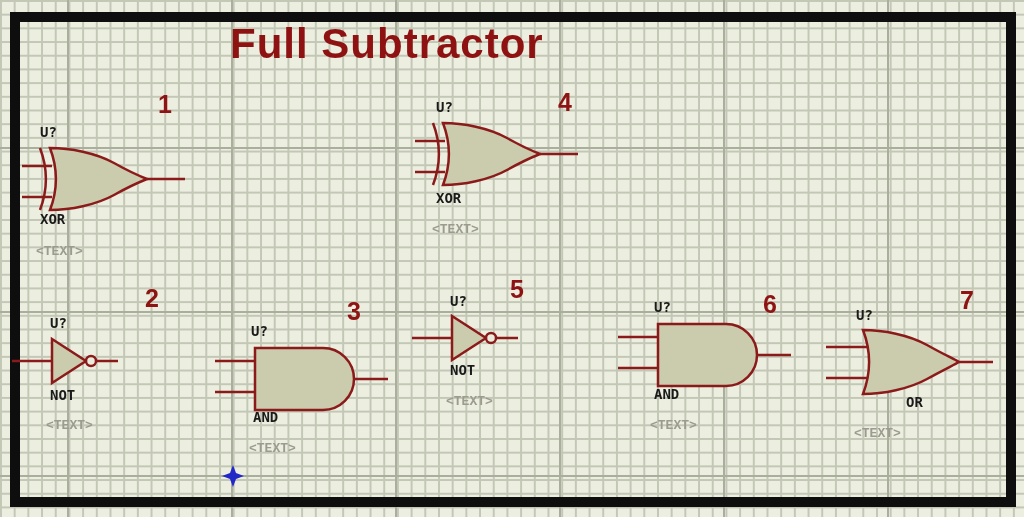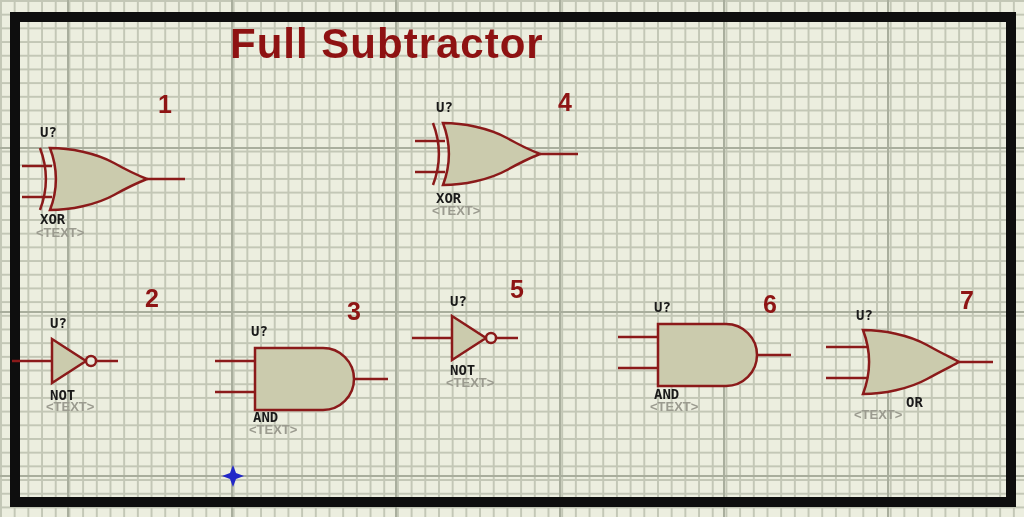--- a/index.html
+++ b/index.html
@@ -36,22 +36,22 @@
   }
   .gate-num{
     position:absolute;font-size:25px;font-weight:bold;color:#8e1414;
     font-family:"Liberation Sans",sans-serif;
   }
   .ref-label,.type-label{
     position:absolute;font-family:"DejaVu Sans Mono",monospace;
     font-weight:bold;font-size:14px;color:#1a1a1a;white-space:nowrap;
   }
   .ph-label{
-    position:absolute;font-family:Liberation Sans, sans-serif;
-    font-weight:bold;font-size:13px;color:#9b9b8f;white-space:nowrap;
+    position:absolute;font-family:Liberation Mono, monospace;
+    font-weight:bold;font-size:13px;color:#9b9b8f;white-space:nowrap;margin-top:19px;
   }
   .gate-svg{position:absolute;overflow:visible;}
   .gate-svg path.body{fill:#cbcbad;stroke:#8b1a1a;stroke-width:2.5;}
   .gate-svg .wire{stroke:#8b1a1a;stroke-width:2.5;fill:none;}
   .gate-svg .bubble{fill:#e9ebdd;stroke:#8b1a1a;stroke-width:2.5;}
   .marker{position:absolute;left:222px;top:465px;}
 </style>
 </head>
 <body>
 

